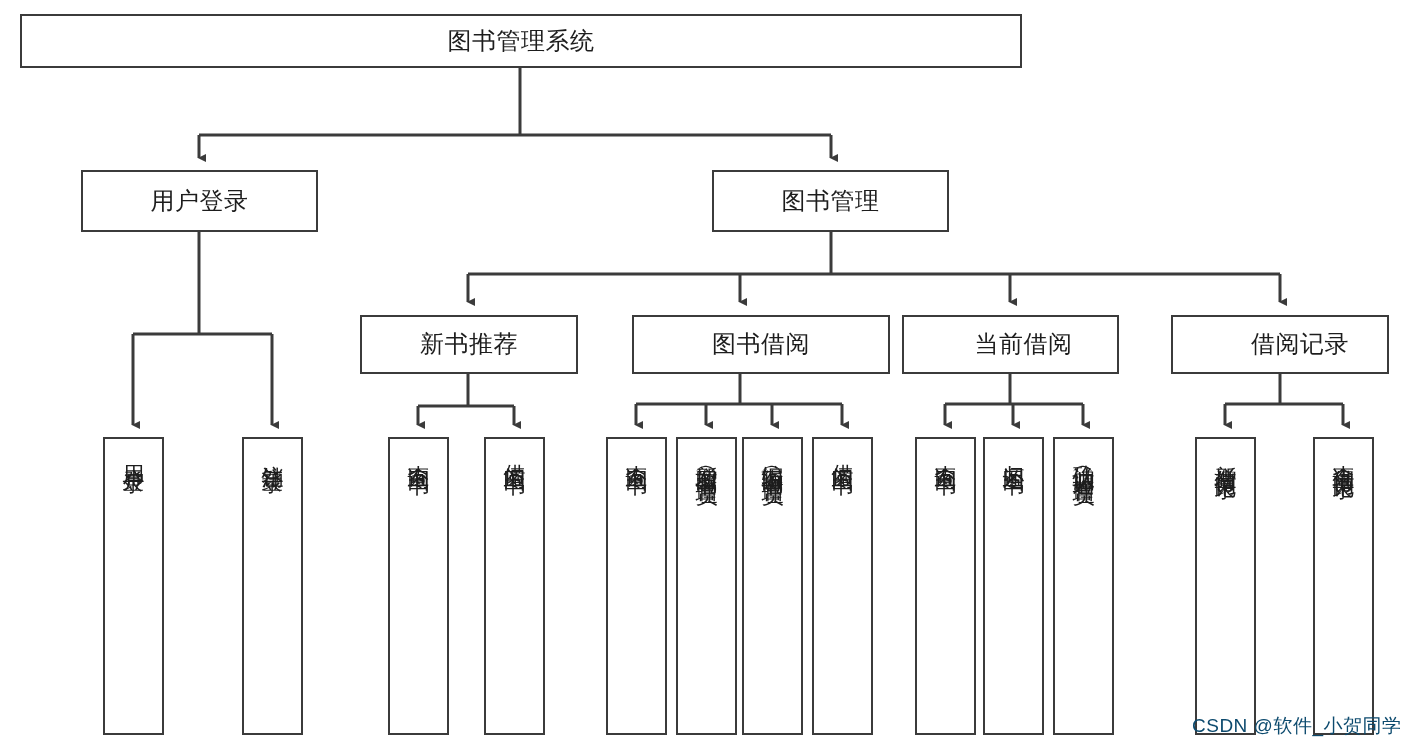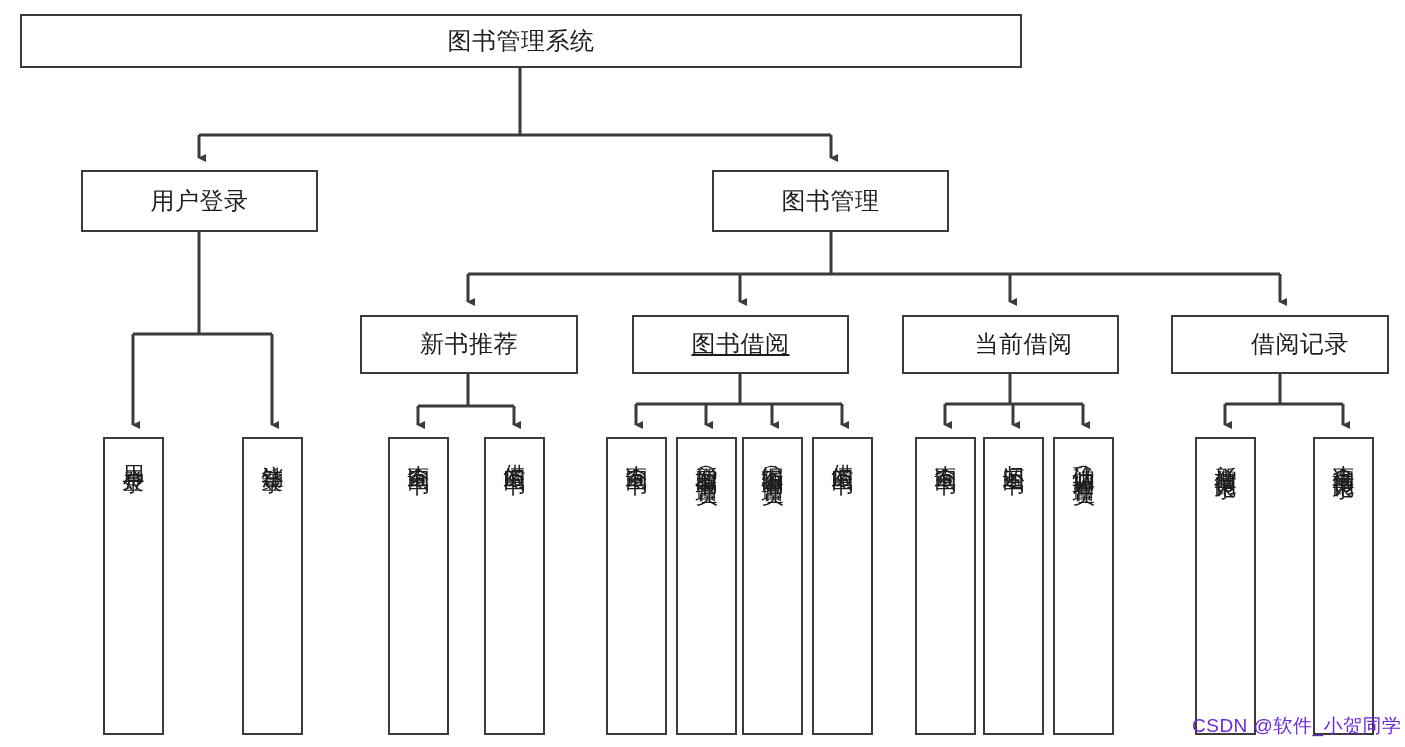--- a/index.html
+++ b/index.html
@@ -51,21 +51,21 @@
   }
   .node.vertical .label {
     writing-mode: vertical-rl;
     text-orientation: upright;
     font-size: 22px;
     letter-spacing: 3px;
     line-height: 1;
   }
   .watermark {
     position: absolute;
-    color: #6d28d9;
+    color: #0c4a6e;
     font-size: 19px;
     white-space: nowrap;
     letter-spacing: 0.5px;
   }
 </style>
 </head>
 <body>
 
 <div id="canvas">
 
@@ -126,21 +126,21 @@
   <div class="node horizontal" style="left:81px; top:170px; width:237px; height:62px;">
     <span class="label">用户登录</span>
   </div>
   <div class="node horizontal" style="left:360px; top:315px; width:218px; height:59px;">
     <span class="label">新书推荐</span>
   </div>
 
   <div class="node horizontal" style="left:712px; top:170px; width:237px; height:62px;">
     <span class="label">图书管理</span>
   </div>
-  <div class="node horizontal" style="left:632px; top:315px; width:217px; height:59px;text-decoration:underline;">
+  <div class="node horizontal" style="left:632px; top:315px; width:258px; height:59px;">
     <span class="label">图书借阅</span>
   </div>
   <div class="node horizontal" style="left:902px; top:315px; width:217px; height:59px;padding-left:26px;">
     <span class="label">当前借阅</span>
   </div>
   <div class="node horizontal" style="left:1171px; top:315px; width:218px; height:59px;padding-left:40px;">
     <span class="label">借阅记录</span>
   </div>
 
   <div class="node vertical" style="left:103px; top:437px; width:61px; height:298px;">

